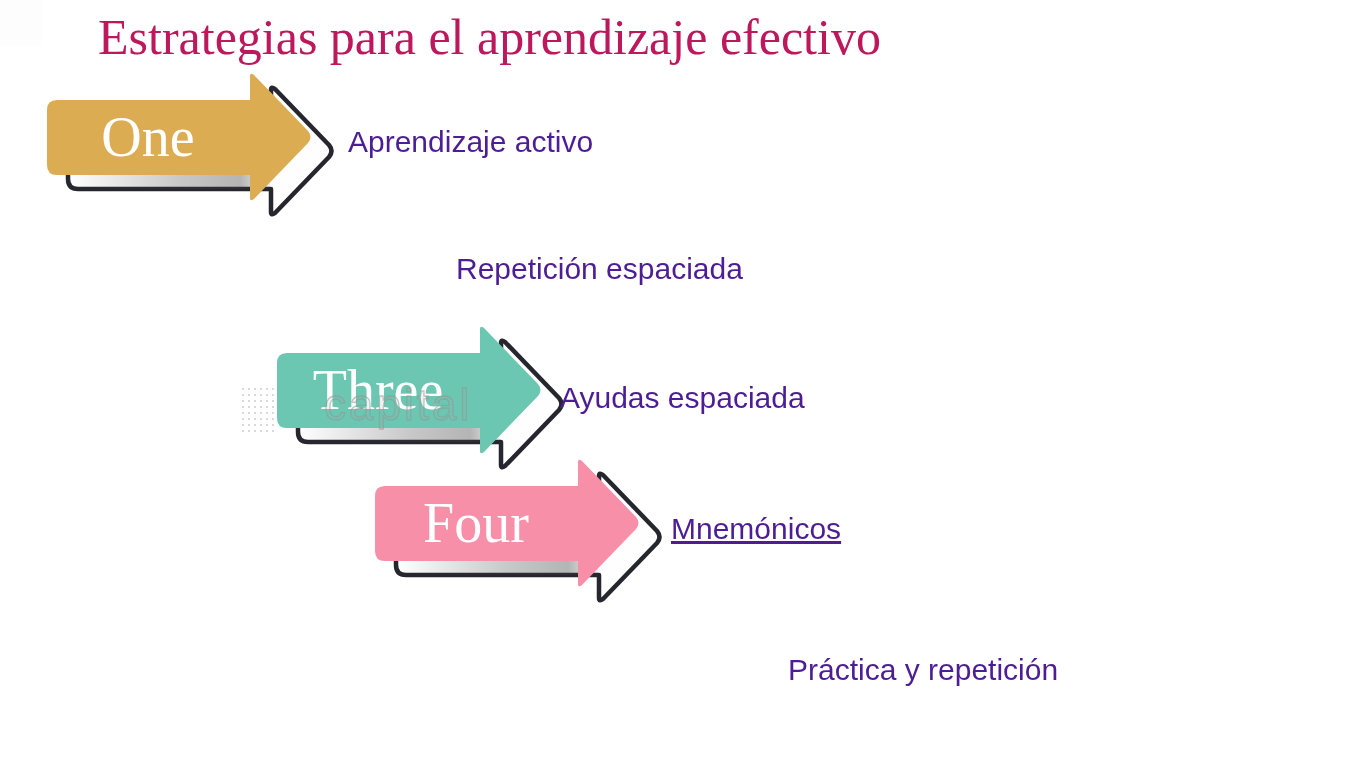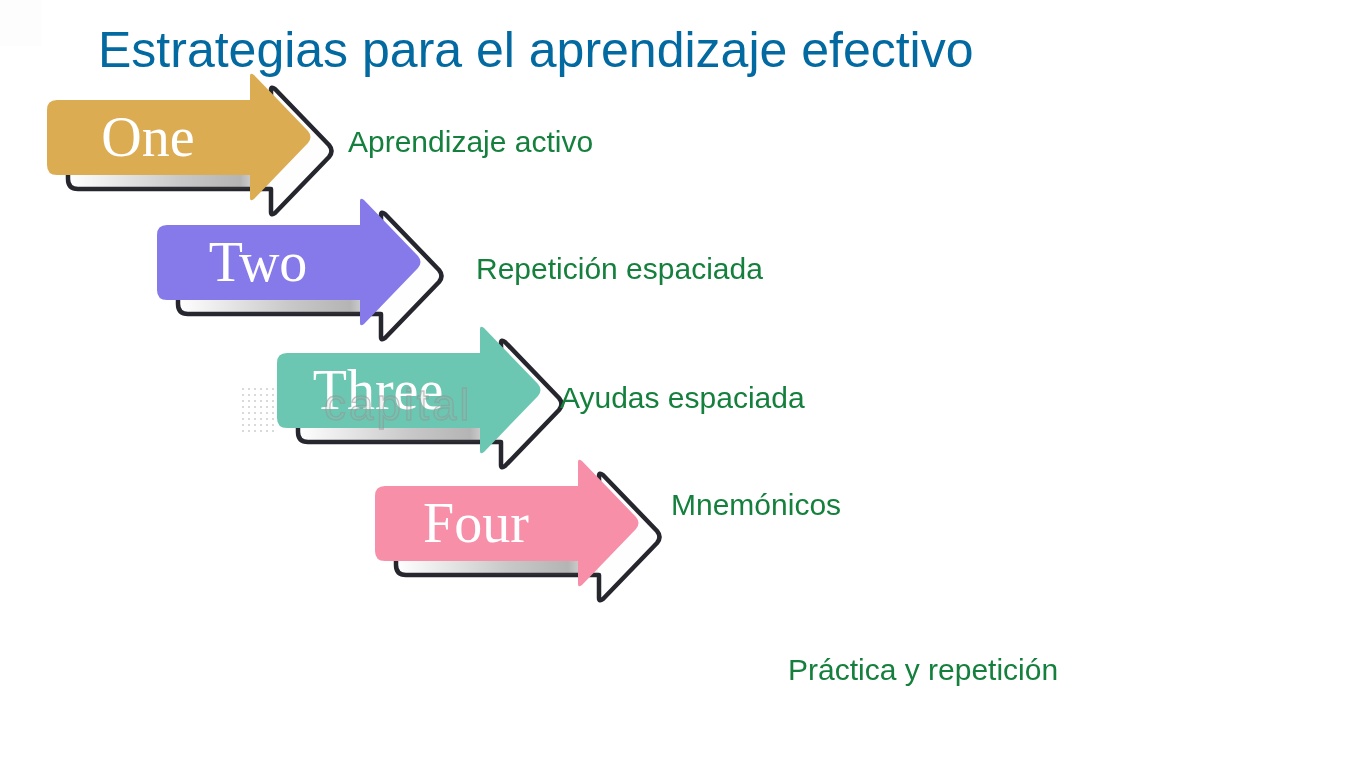--- a/index.html
+++ b/index.html
@@ -8,36 +8,37 @@
     width:1350px;height:759px;
     background:#ffffff;
     overflow:hidden;
     font-family:"Liberation Sans",sans-serif;
   }
   .corner-artifact{
     position:absolute;left:0;top:0;width:42px;height:46px;
     background:#fdfdfd;
   }
   .page-title{
-    position:absolute;left:98px;top:20px;
+    position:absolute;left:98px;top:7px;
     font-size:50px;line-height:60px;
-    color:#0369a1;letter-spacing:0px;
+    color:#be185d;letter-spacing:0px;
     white-space:nowrap;
+    font-family:Liberation Serif, serif;
   }
   .arrow-step{position:absolute;width:330px;height:170px;}
   .arrow-step svg{display:block;width:330px;height:170px;overflow:visible;}
   .outline-arrow{fill:#fefefe;stroke:#26262e;stroke-width:4.5;stroke-linejoin:round;stroke-linecap:round;}
   .colored-arrow{stroke-linejoin:round;}
   .step-number{
     font-family:"Liberation Serif","DejaVu Serif",serif;
     font-size:56px;fill:#ffffff;
   }
   .step-label{
     position:absolute;
-    font-size:30px;line-height:40px;color:#15803d;
+    font-size:30px;line-height:40px;color:#4c1d95;
     white-space:nowrap;
   }
   .watermark-text{
     position:absolute;left:324px;top:379px;
     font-size:44px;line-height:52px;letter-spacing:3px;
     color:rgba(170,170,170,0.15);
     -webkit-text-stroke:1.3px rgba(150,150,150,0.55);
     z-index:9;pointer-events:none;white-space:nowrap;
   }
   .watermark-dots{
@@ -67,37 +68,21 @@
         </linearGradient>
       </defs>
       <path class="outline-arrow" transform="translate(21,14)" d="M 14 30 H 207 V 6 Q 207 2 211 5 L 265 61 Q 270 67 265 73 L 211 129 Q 207 132 207 128 V 105 H 14 Q 4 105 4 95 V 40 Q 4 30 14 30 Z"></path>
       <rect x="27" y="104" width="200" height="15" fill="url(#s1)"></rect>
       <path class="colored-arrow" d="M 14 30 H 207 V 6 Q 207 2 211 5 L 265 61 Q 270 67 265 73 L 211 129 Q 207 132 207 128 V 105 H 14 Q 4 105 4 95 V 40 Q 4 30 14 30 Z" fill="#DCAC53"></path>
       <text class="step-number" x="105" y="86" text-anchor="middle">One</text>
     </svg>
   </div>
   <div class="step-label" style="left:348px;top:122px;">Aprendizaje activo</div>
 
-  <div class="arrow-step" style="left:153px;top:195px;">
-    <svg viewBox="0 0 330 170">
-      <defs>
-        <linearGradient id="s2" x1="0" y1="0" x2="1" y2="0">
-          <stop offset="0" stop-color="rgba(60,60,60,0)"></stop>
-          <stop offset="0.55" stop-color="rgba(60,60,60,0.28)"></stop>
-          <stop offset="0.85" stop-color="rgba(60,60,60,0.38)"></stop>
-          <stop offset="1" stop-color="rgba(60,60,60,0.05)"></stop>
-        </linearGradient>
-      </defs>
-      <path class="outline-arrow" transform="translate(21,14)" d="M 14 30 H 207 V 6 Q 207 2 211 5 L 265 61 Q 270 67 265 73 L 211 129 Q 207 132 207 128 V 105 H 14 Q 4 105 4 95 V 40 Q 4 30 14 30 Z"></path>
-      <rect x="27" y="104" width="200" height="15" fill="url(#s2)"></rect>
-      <path class="colored-arrow" d="M 14 30 H 207 V 6 Q 207 2 211 5 L 265 61 Q 270 67 265 73 L 211 129 Q 207 132 207 128 V 105 H 14 Q 4 105 4 95 V 40 Q 4 30 14 30 Z" fill="#8679E9"></path>
-      <text class="step-number" x="105" y="86" text-anchor="middle">Two</text>
-    </svg>
-  </div>
-  <div class="step-label" style="left:456px;top:249px;margin-left:20px;">Repetición espaciada</div>
+  <div class="step-label" style="left:456px;top:249px;">Repetición espaciada</div>
 
   <div class="arrow-step" style="left:273px;top:323px;">
     <svg viewBox="0 0 330 170">
       <defs>
         <linearGradient id="s3" x1="0" y1="0" x2="1" y2="0">
           <stop offset="0" stop-color="rgba(60,60,60,0)"></stop>
           <stop offset="0.55" stop-color="rgba(60,60,60,0.28)"></stop>
           <stop offset="0.85" stop-color="rgba(60,60,60,0.38)"></stop>
           <stop offset="1" stop-color="rgba(60,60,60,0.05)"></stop>
         </linearGradient>
@@ -119,20 +104,20 @@
           <stop offset="0.85" stop-color="rgba(60,60,60,0.38)"></stop>
           <stop offset="1" stop-color="rgba(60,60,60,0.05)"></stop>
         </linearGradient>
       </defs>
       <path class="outline-arrow" transform="translate(21,14)" d="M 14 30 H 207 V 6 Q 207 2 211 5 L 265 61 Q 270 67 265 73 L 211 129 Q 207 132 207 128 V 105 H 14 Q 4 105 4 95 V 40 Q 4 30 14 30 Z"></path>
       <rect x="27" y="104" width="200" height="15" fill="url(#s4)"></rect>
       <path class="colored-arrow" d="M 14 30 H 207 V 6 Q 207 2 211 5 L 265 61 Q 270 67 265 73 L 211 129 Q 207 132 207 128 V 105 H 14 Q 4 105 4 95 V 40 Q 4 30 14 30 Z" fill="#F78FA9"></path>
       <text class="step-number" x="105" y="86" text-anchor="middle">Four</text>
     </svg>
   </div>
-  <div class="step-label" style="left:671px;top:485px;">Mnemónicos</div>
+  <div class="step-label" style="left:671px;top:509px;text-decoration:underline;">Mnemónicos</div>
 
   <div class="step-label" style="left:788px;top:650px;">Práctica y repetición</div>
 
   <div class="watermark-dots"></div>
   <div class="watermark-text">capital</div>
 
 </div>
 
 </body></html>

